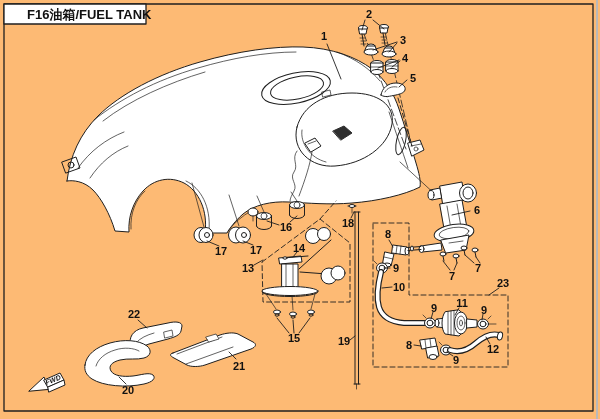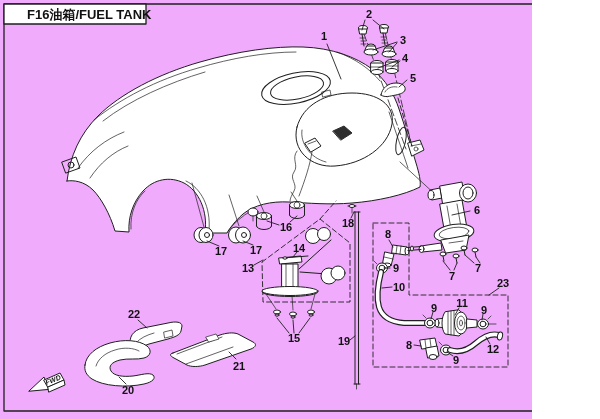--- a/index.html
+++ b/index.html
@@ -1,16 +1,16 @@
 <!DOCTYPE html>
 <html><head>
 <meta charset="utf-8">
 <style>
   html,body{margin:0;padding:0;background:#fff;}
-  .page{position:relative;width:532px;height:419px;background:#f0abfc;overflow:hidden;
+  .page{position:relative;width:600px;height:419px;background:#fdba74;overflow:hidden;
         font-family:"Liberation Sans",sans-serif;}
   svg{display:block}
   
   svg path,svg ellipse,svg circle,svg rect,svg line,svg polyline{
     fill:none;stroke:#1f1f1f;stroke-width:1;stroke-linecap:round;stroke-linejoin:round;}
   .w{fill:#ffffff}
   .dk{fill:#2e2e2e;stroke:#2e2e2e}
   .thin{stroke-width:0.7}
   .med{stroke-width:1.3}
   .dash{stroke-dasharray:5 3;stroke-width:0.9}

